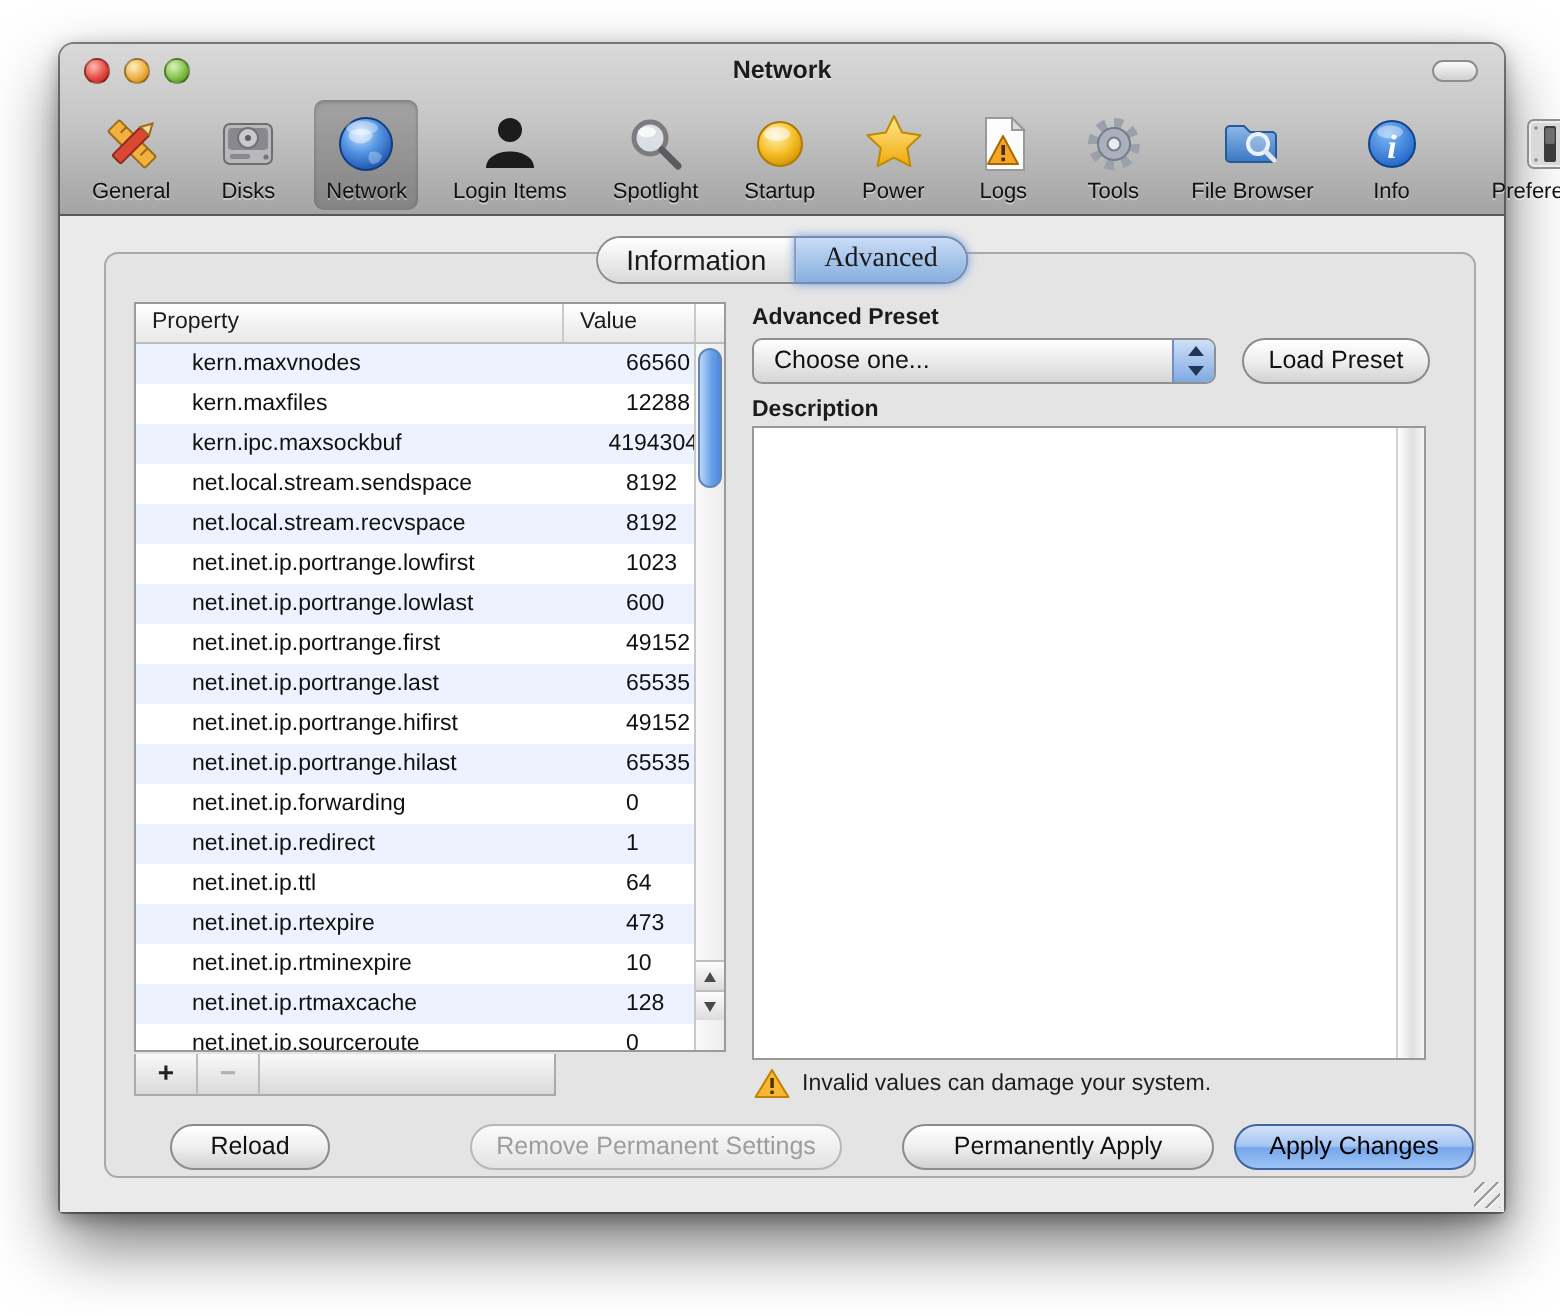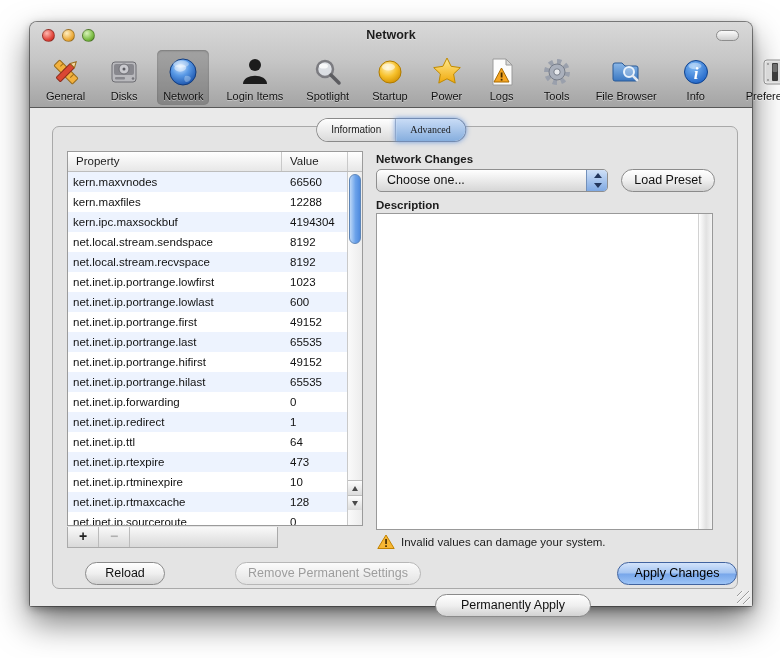--- a/index.html
+++ b/index.html
@@ -44,42 +44,42 @@
   .tb-icon { height:36px; display:flex; align-items:center; justify-content:center; }
   .tb-label { font-size:11px; color:#111; text-shadow:0 1px 0 rgba(255,255,255,.4); white-space:nowrap; }
   .tb-spacer { flex:1; }
 
   
   .content { position:absolute; left:0; top:87px; width:100%; bottom:0; background:#eaeaea; }
 
   
   .tabgroup { position:absolute; top:97px; left:50%; transform:translateX(-50%); display:flex; z-index:5;
     border-radius:12px; box-shadow:0 0 0 1px #8a8a8a; background:#fff; height:22px; }
-  .seg { line-height:22px; font-size:10px; text-align:left; color:#1a1a1a; padding:0 14px; }
+  .seg { line-height:22px; font-size:14px; text-align:left; color:#1a1a1a; padding:0 14px; }
   .seg.info { border-radius:11px 0 0 11px; background:linear-gradient(#ffffff,#dadada); border-right:1px solid #9a9a9a; }
   .seg.adv  { border-radius:0 11px 11px 0; background:linear-gradient(#c9dcf6,#86aede); box-shadow:0 0 5px 1px rgba(92,142,220,.85);font-family:Liberation Serif, serif; }
 
   
   .groupbox {
     position:absolute; left:22px; top:104px; width:686px; height:463px;
     background:#e4e4e4; border:1px solid #a9a9a9; border-radius:7px;
   }
 
   
   .tablewrap { position:absolute; left:14px; top:24px; width:296px; height:375px; border:1px solid #9b9b9b; background:#fff; overflow:hidden; }
   .thead { display:flex; height:20px; background:linear-gradient(#ffffff,#e7e7e7); border-bottom:1px solid #bdbdbd; font-size:11.5px; color:#1c1c1c; }
   .th { line-height:19px; padding-left:8px; }
   .th.prop { width:214px; border-right:1px solid #c9c9c9; }
   .th.val  { width:66px; border-right:1px solid #c9c9c9; }
   .th.gut  { flex:1; }
   .tbody { position:absolute; left:0; top:20px; width:281px; bottom:0; overflow:hidden; }
   .trow { display:flex; height:20px; font-size:11.5px; color:#111; }
   .trow:nth-child(odd) { background:#edf3fe; }
   .trow:nth-child(even){ background:#ffffff; }
-  .cellp { width:214px; line-height:20px; padding-left:5px; white-space:nowrap; overflow:hidden; }
+  .cellp { width:214px; line-height:20px; padding-left:5px; white-space:nowrap; overflow:hidden;margin-left:23px; }
   .cellv { flex:1; line-height:20px; padding-left:8px; white-space:nowrap; }
 
   
   .vscroll { position:absolute; right:0; top:20px; width:15px; bottom:0; background:linear-gradient(90deg,#fafafa,#ececec); border-left:1px solid #c9c9c9; }
   .vthumb { position:absolute; left:1px; top:2px; width:12px; height:70px; border-radius:7px;
     background:linear-gradient(90deg,#bcd7f7,#6ba2ea 55%,#4e8ade); border:1px solid #5e86b8; }
   .sb-btn { position:absolute; left:0; width:15px; height:15px; background:linear-gradient(#fdfdfd,#dcdcdc); border-top:1px solid #bdbdbd; }
   .sb-up { bottom:30px; } .sb-dn { bottom:15px; }
   .tri { position:absolute; left:4px; width:0; height:0; border-left:3.5px solid transparent; border-right:3.5px solid transparent; }
   .tri.up { top:5px; border-bottom:5px solid #4a4a4a; }
@@ -114,21 +114,21 @@
   .desc-scroll { position:absolute; right:0; top:0; width:14px; bottom:0; border-left:1px solid #d2d2d2;
     background:linear-gradient(90deg,#ffffff,#e1e1e1 55%,#f4f4f4); }
 
   .warnrow { position:absolute; left:324px; top:407px; display:flex; align-items:center; gap:6px; }
   .warntext { font-size:11.5px; color:#1d1d1d; }
 
   
   .btn-reload { left:32px; top:435px; width:80px; }
   .btn-removeperm { left:182px; top:435px; width:186px; color:#9d9d9d; border-color:#b7b7b7;
     background:linear-gradient(#fbfbfb,#e3e3e3); }
-  .btn-permapply { left:382px; top:435px; width:156px;margin-top:32px; }
+  .btn-permapply { left:398px; top:435px; width:156px; }
   .btn-apply { left:564px; top:435px; width:120px; border-color:#41639f; color:#000;
     background:linear-gradient(#d3e3fa 0%,#a3c4f2 48%,#77a6ea 52%,#9dc4f6 100%); }
 
   
   .grip { position:absolute; right:2px; bottom:2px; width:13px; height:13px;
     background:repeating-linear-gradient(135deg, transparent 0 3px, #9a9a9a 3px 4px, #f2f2f2 4px 5px); }
 </style>
 </head>
 <body>
 
@@ -426,21 +426,21 @@
                 <div class="tri dn"></div>
               </div>
           </div>
         </div>
 
         <div class="pmbar">
           <div class="pmbtn add">+</div>
           <div class="pmbtn rem">−</div>
         </div>
 
-        <div class="panel-label lbl-preset">Network Changes</div>
+        <div class="panel-label lbl-preset">Advanced Preset</div>
 
         <div class="popup">
           <div class="popup-text">Choose one...</div>
           <div class="popup-cap">
             <div class="cap-tri up"></div>
             <div class="cap-tri dn"></div>
           </div>
         </div>
 
         <div class="btn btn-load">Load Preset</div>

